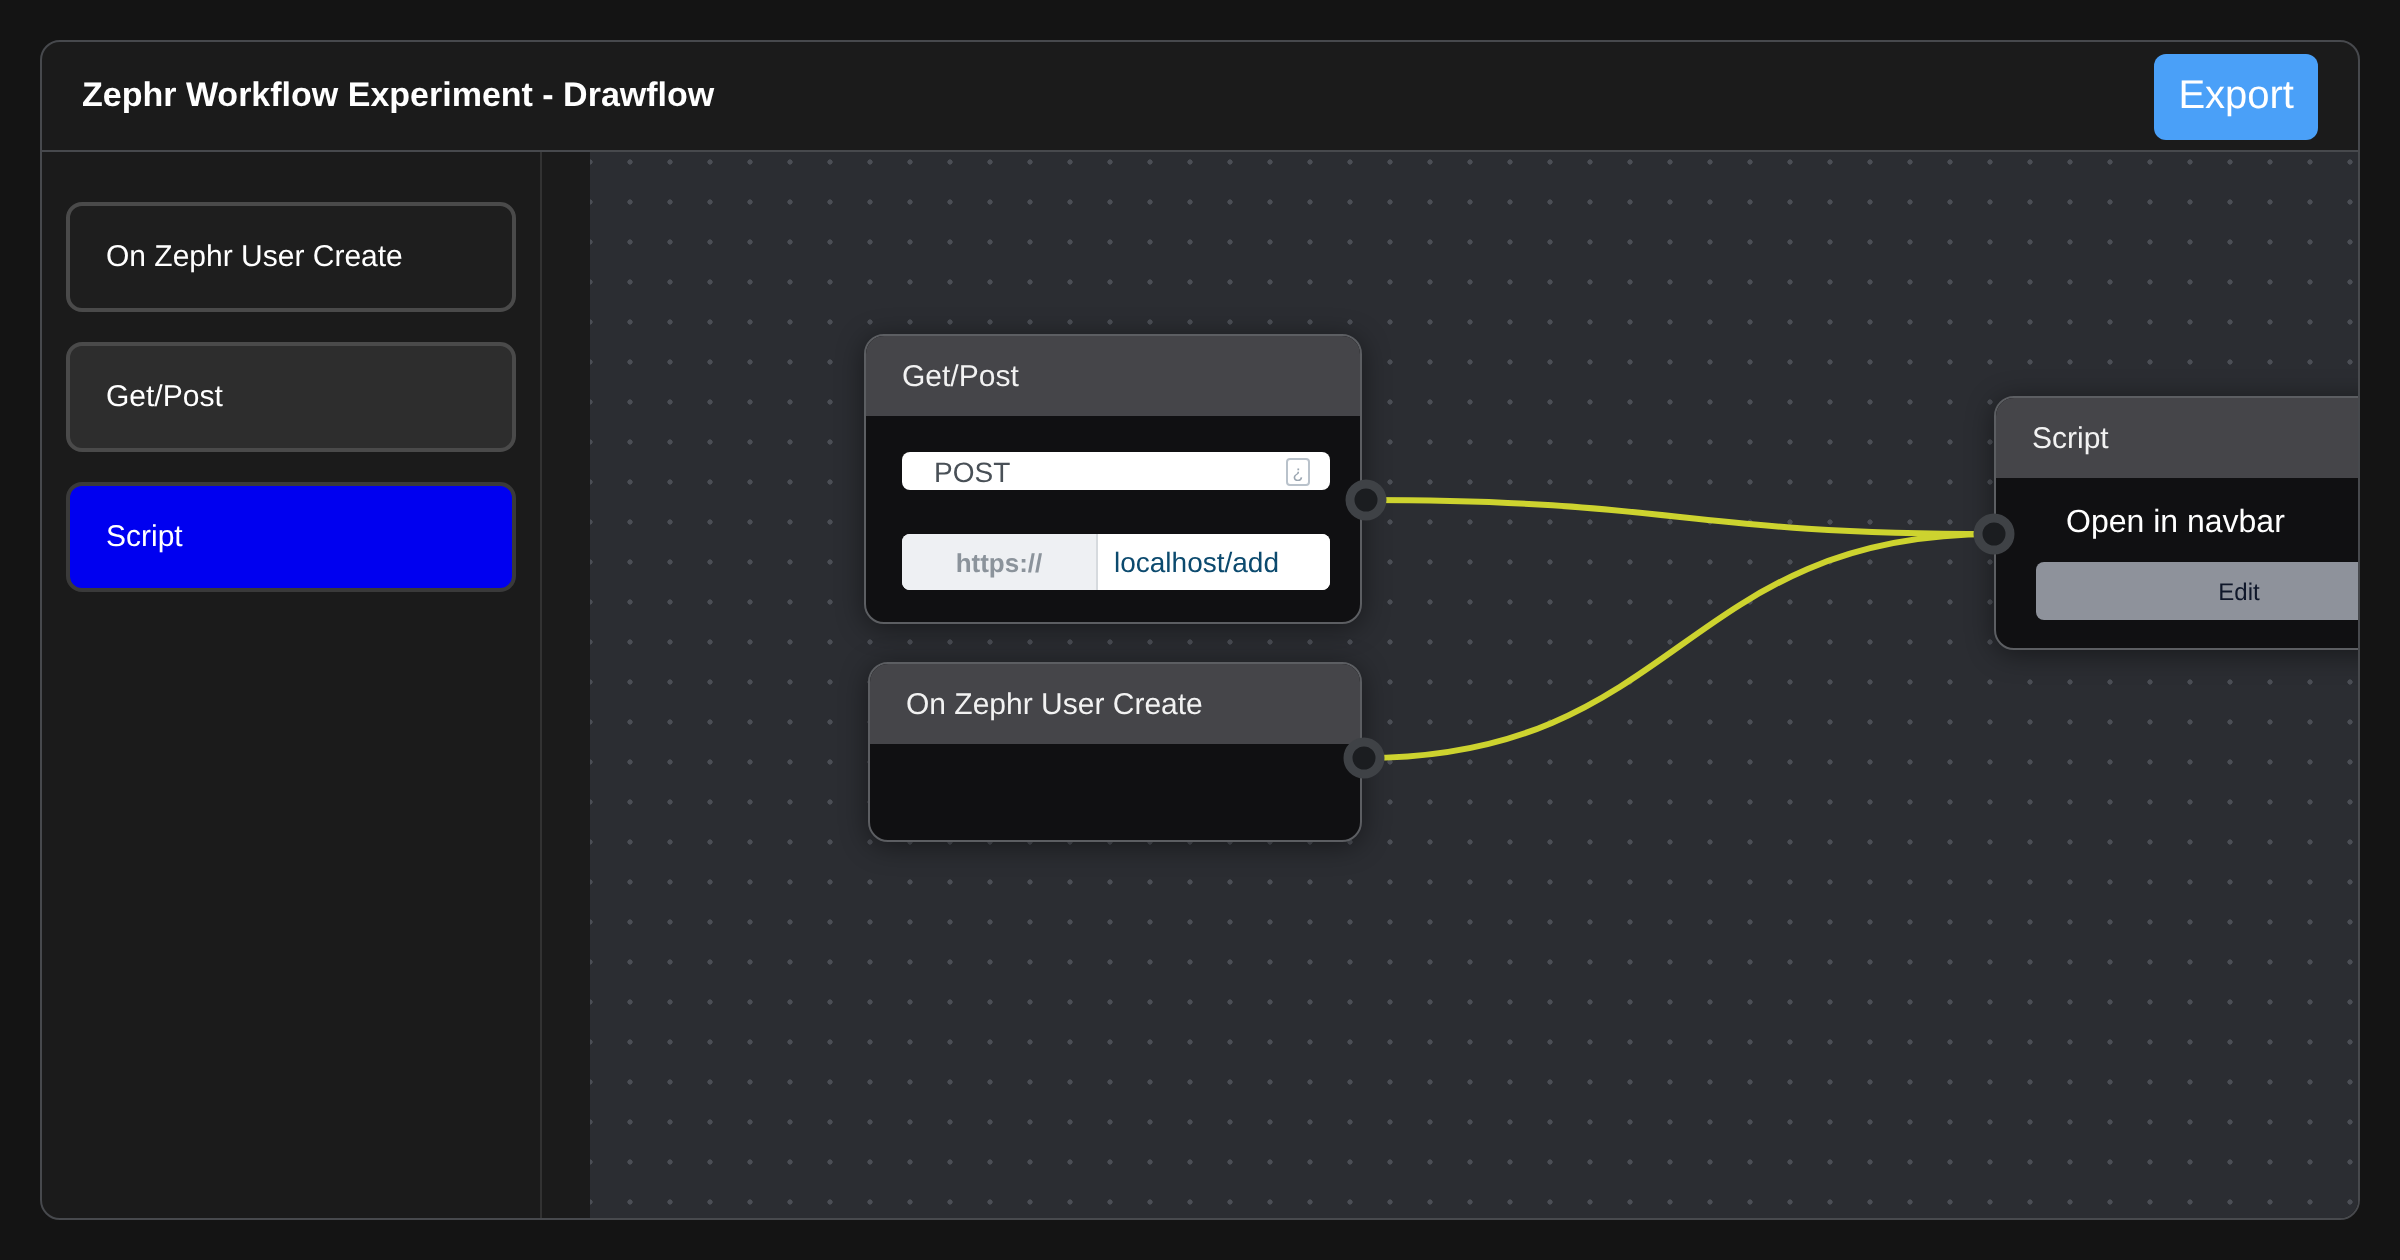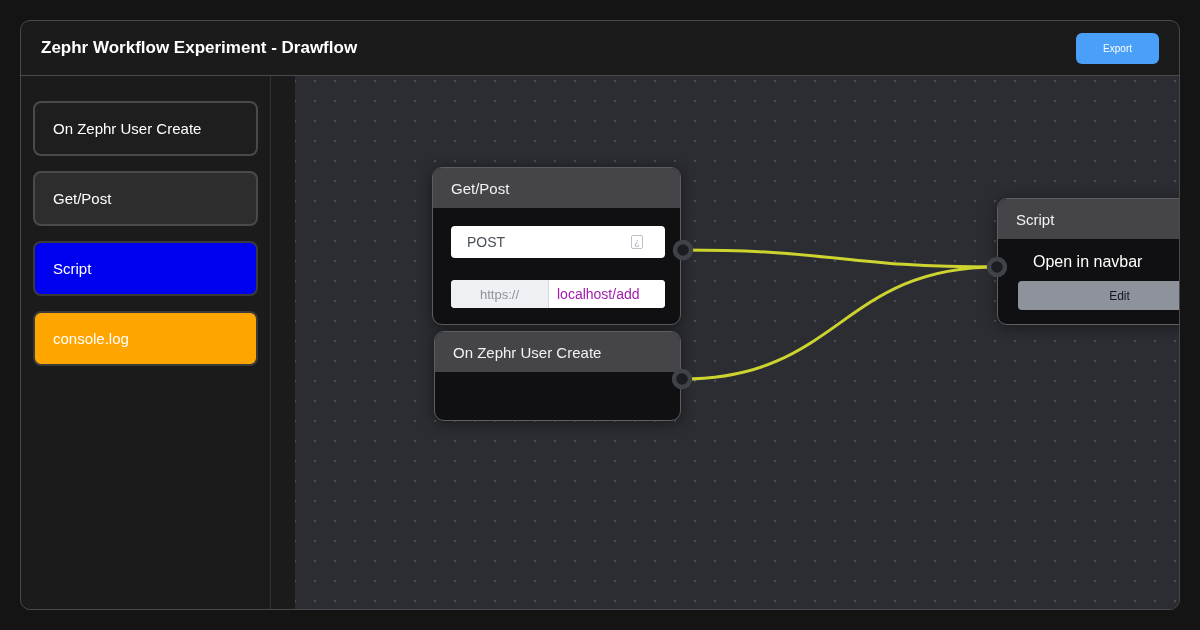--- a/index.html
+++ b/index.html
@@ -20,22 +20,22 @@
   .header {
     flex: 0 0 55px; height: 55px;
     display: flex; align-items: center; justify-content: space-between;
     padding: 0 20px;
     border-bottom: 1px solid #47494d;
   }
   .title { color: #ffffff; font-size: 17px; font-weight: bold; margin: 0; }
   .export-btn {
     background: #4aa0f8; color: #ffffff;
     border: none; border-radius: 6px;
-    font-size: 10px; font-family: inherit;
-    padding: 10px 27px; cursor: pointer;
+    font-size: 20px; font-family: inherit;
+    padding: 10px 12px; cursor: pointer;
   }
 
   
   .main { flex: 1; display: flex; min-height: 0; gap: 24px; }
 
   
   .sidebar {
     flex: 0 0 250px; width: 250px;
     padding: 25px 12px 0 12px;
     border-right: 1px solid #323232;
@@ -85,45 +85,46 @@
     display: flex; align-items: center;
     padding-left: 18px;
     border-radius: 9px 9px 0 0;
   }
   .node-body { border-radius: 0 0 9px 9px; }
 
   #node-getpost { left: 137px; top: 91px; width: 249px; }
   #node-getpost .node-body { padding: 18px 15px 16px 18px; }
 
   .method-select {
-    height: 32px; background: #ffffff; border-radius: 4px;
+    height: 19px; background: #ffffff; border-radius: 4px;
     display: flex; align-items: center; justify-content: space-between;
-    padding: 0 22px 0 16px; cursor: pointer;
+    padding: 0 10px 0 16px; cursor: pointer;
   }
   .method-select .val { font-size: 14px; color: #495057; }
   .caret-box {
     width: 12px; height: 14px;
     border: 1px solid #b9c2cb; border-radius: 2px;
     color: #9aa5b0; font-size: 9px; line-height: 12px; text-align: center;
   }
 
   .url-group {
     margin-top: 22px; height: 28px;
     display: flex; border-radius: 4px; overflow: hidden; background: #ffffff;
   }
   .url-prefix {
     width: 98px; background: #eef0f3;
     color: #8b939b; font-size: 13px;
     display: flex; align-items: center; justify-content: center;
     border-right: 1px solid #d6dade;
+    font-weight: bold;
   }
   .url-input {
     flex: 1; min-width: 0;
     border: none; outline: none; background: #ffffff;
-    font-size: 14px; color: #a21caf; font-family: inherit;
+    font-size: 14px; color: #0c4a6e; font-family: inherit;
     padding: 0 4px 0 8px;
   }
 
   #node-onzephr { left: 139px; top: 255px; width: 247px; }
   #node-onzephr .node-body { height: 48px; }
 
   #node-script { left: 702px; top: 122px; width: 240px; }
   #node-script .node-body { padding: 12px 15px 14px 20px; }
   .script-text { color: #ffffff; font-size: 16px; margin: 2px 0 10px 15px; }
   .edit-btn {
@@ -147,23 +148,20 @@
 
       <div class="sidebar">
         <div class="palette-item p-default">
           <span>On Zephr User Create</span>
         </div>
         <div class="palette-item p-light">
           <span>Get/Post</span>
         </div>
         <div class="palette-item p-blue">
           <span>Script</span>
-        </div>
-        <div class="palette-item p-orange">
-          <span>console.log</span>
         </div>
       </div>
 
       <div class="canvas">
 
         <div class="node" id="node-getpost">
           <div class="node-header">
             <span>Get/Post</span>
           </div>
           <div class="node-body">

